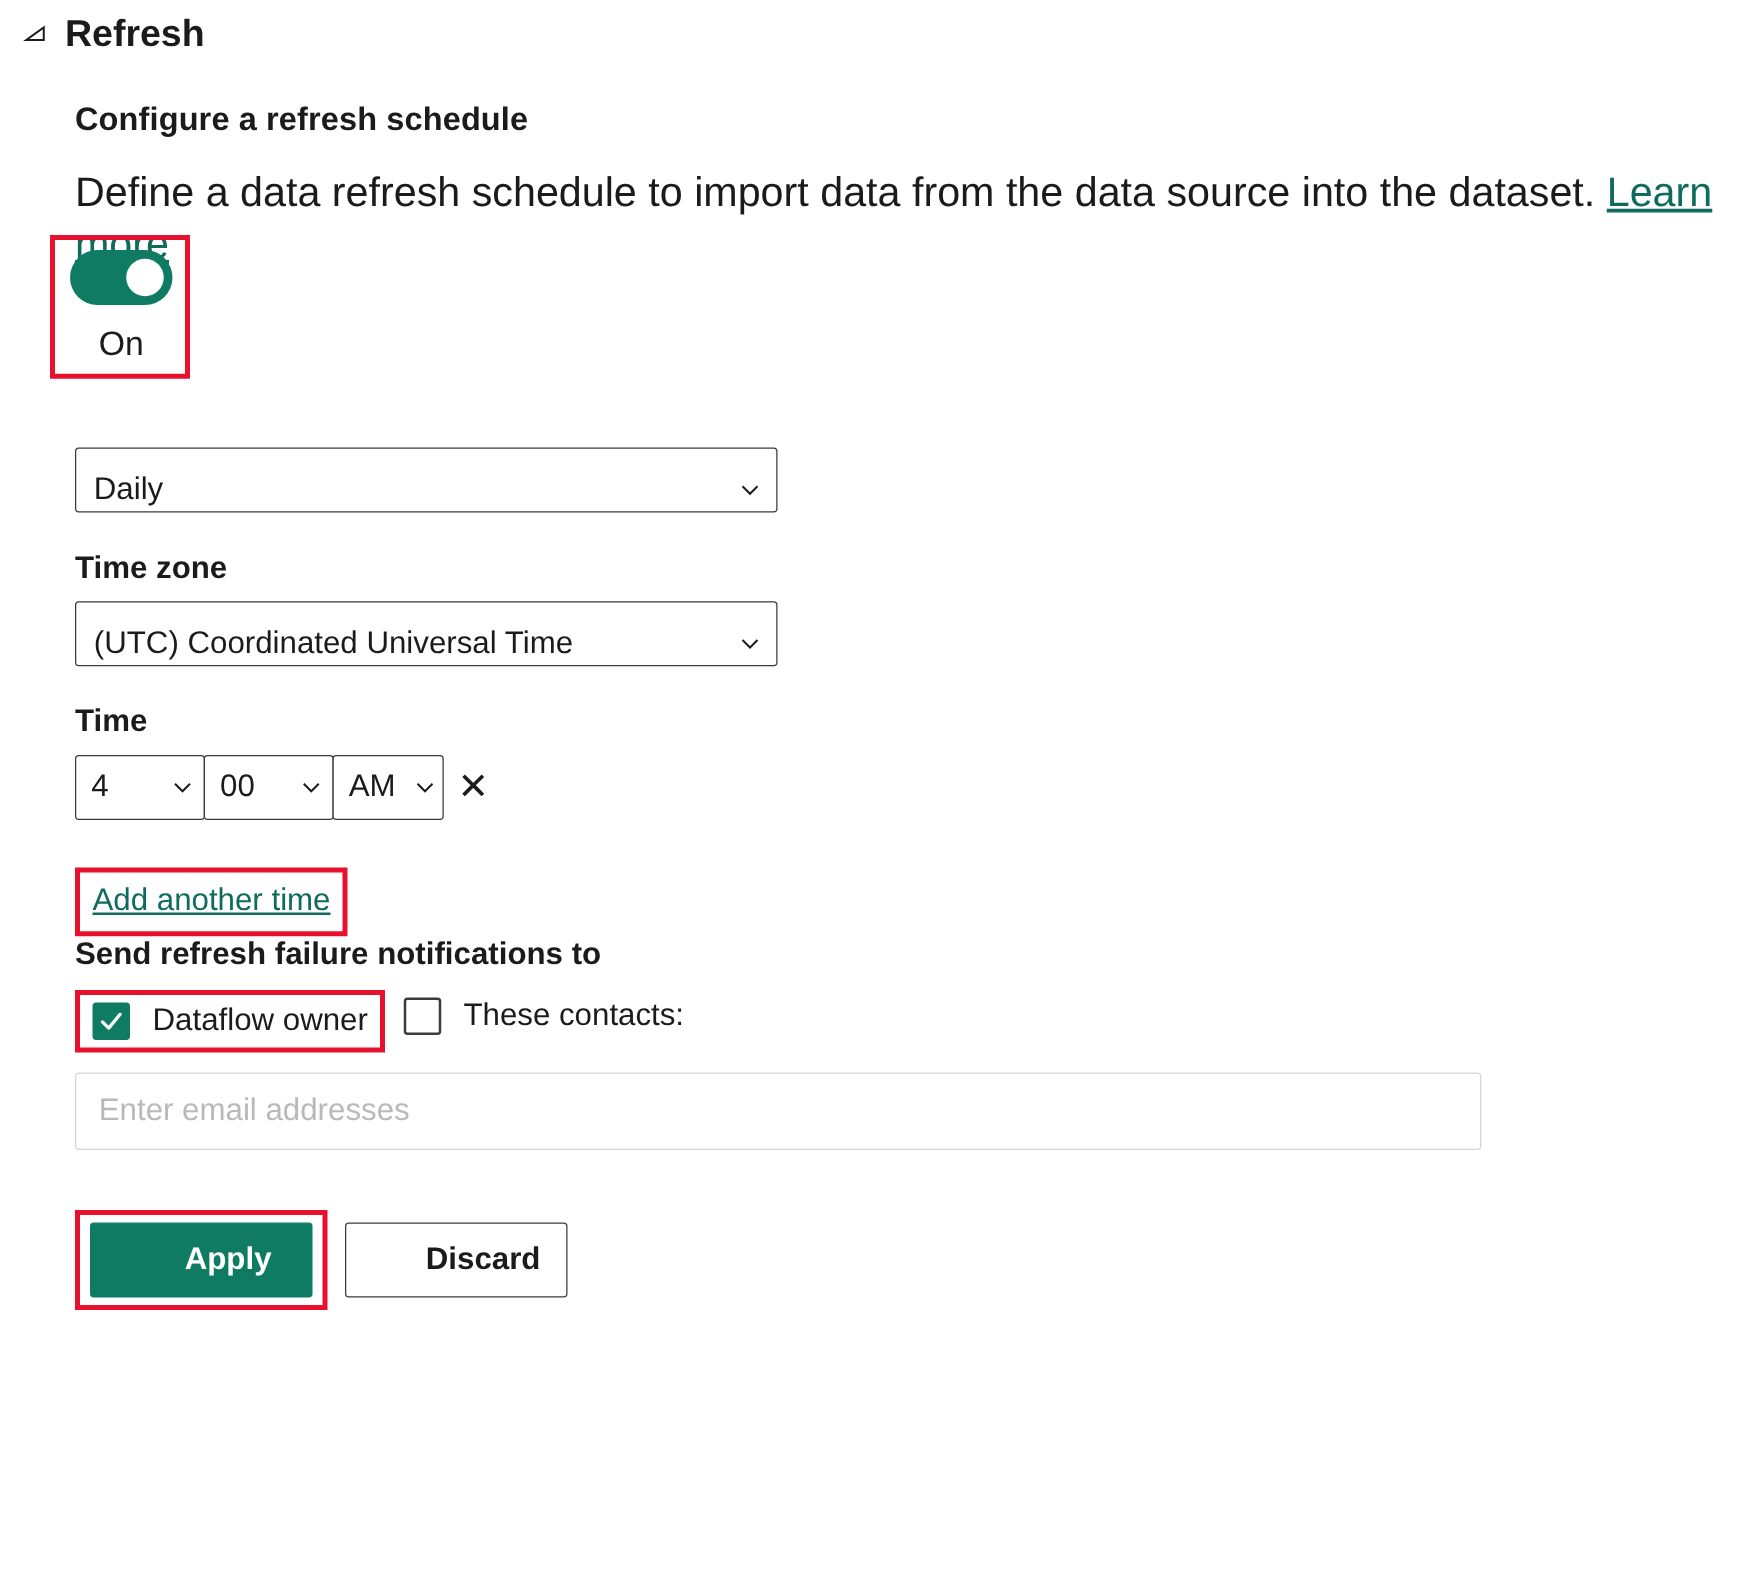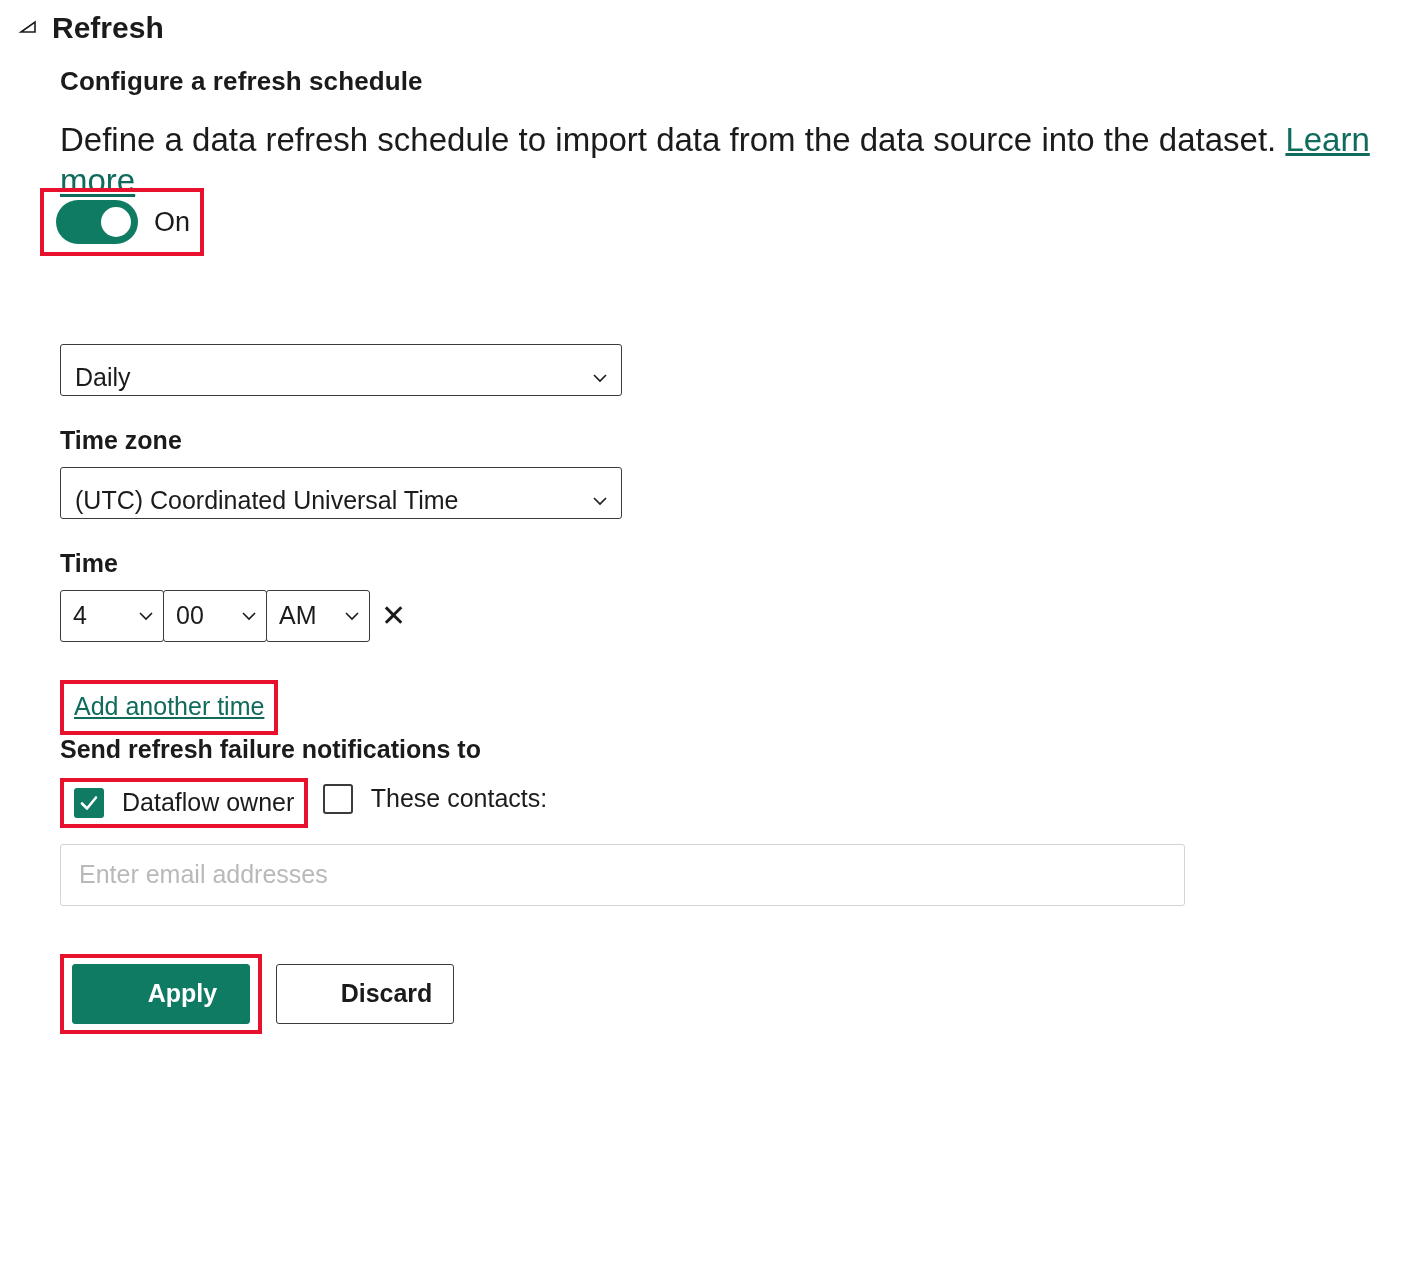--- a/index.html
+++ b/index.html
@@ -48,21 +48,21 @@
 
   
   .body {
     padding-left: 60px;
     padding-right: 20px;
   }
 
   .title {
     font-size: 26px;
     font-weight: 700;
-    margin-top: 20px;
+    margin-top: 34px;
     color: #1b1b1b;
     letter-spacing: 0.1px;
   }
 
   .description {
     font-size: 33px;
     font-weight: 400;
     margin-top: 22px;
     color: #1b1b1b;
     line-height: 1.25;
@@ -80,20 +80,21 @@
     display: inline-flex;
     align-items: center;
   }
 
   .toggle-wrap {
     position: absolute;
     left: 40px;
     top: 188px;
     padding: 8px 10px 8px 12px;
     gap: 16px;
+    flex-direction: column;
   }
   .toggle {
     width: 82px;
     height: 44px;
     border-radius: 22px;
     background: #0f7b63;
     position: relative;
     cursor: pointer;
     flex: none;
   }
@@ -151,21 +152,21 @@
     display: flex;
     align-items: center;
     gap: 0;
     margin-top: 10px;
   }
   .select.small {
     width: 104px;
     padding: 0 8px 0 12px;
     margin-right: -1px;
   }
-  .select.small.ampm { width: 104px; }
+  .select.small.ampm { width: 89px; }
   .remove-time {
     font-size: 30px;
     line-height: 1;
     color: #1b1b1b;
     margin-left: 12px;
     cursor: pointer;
     user-select: none;
   }
 
   

